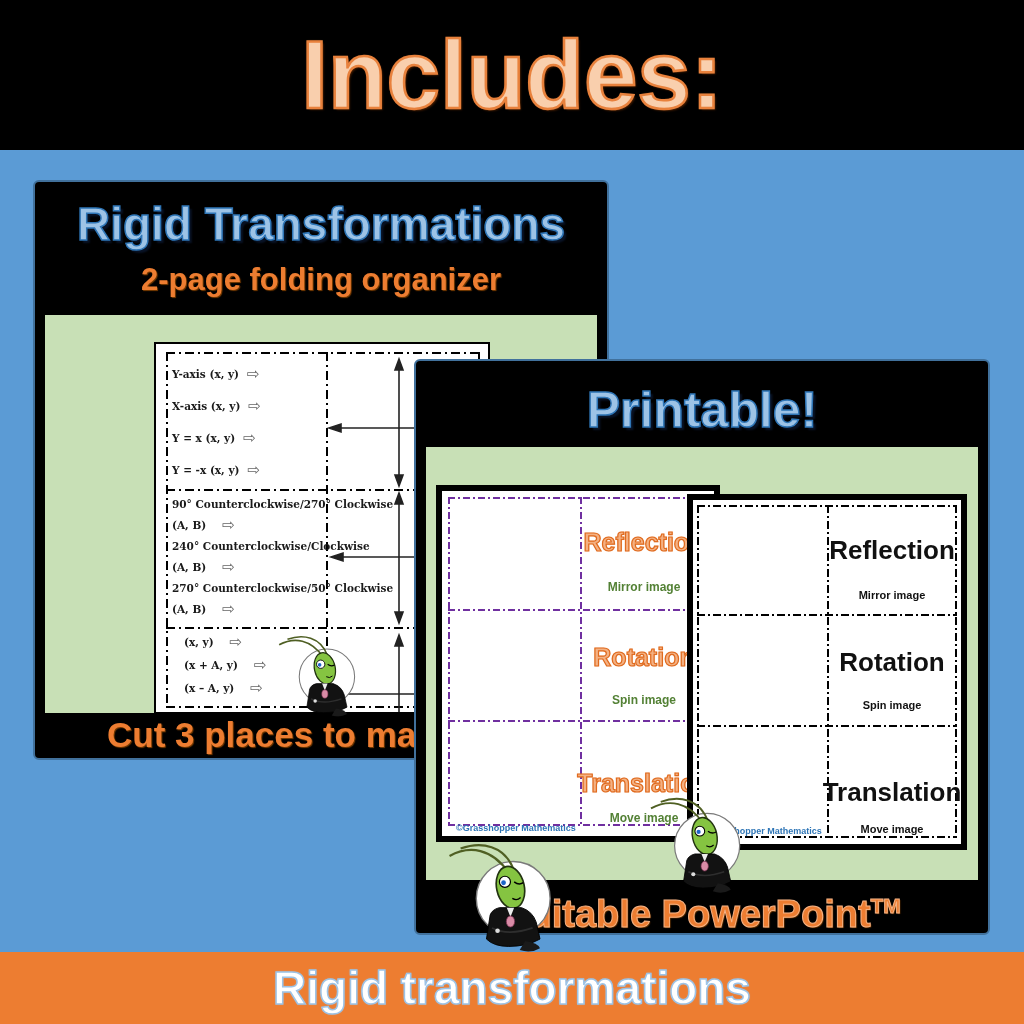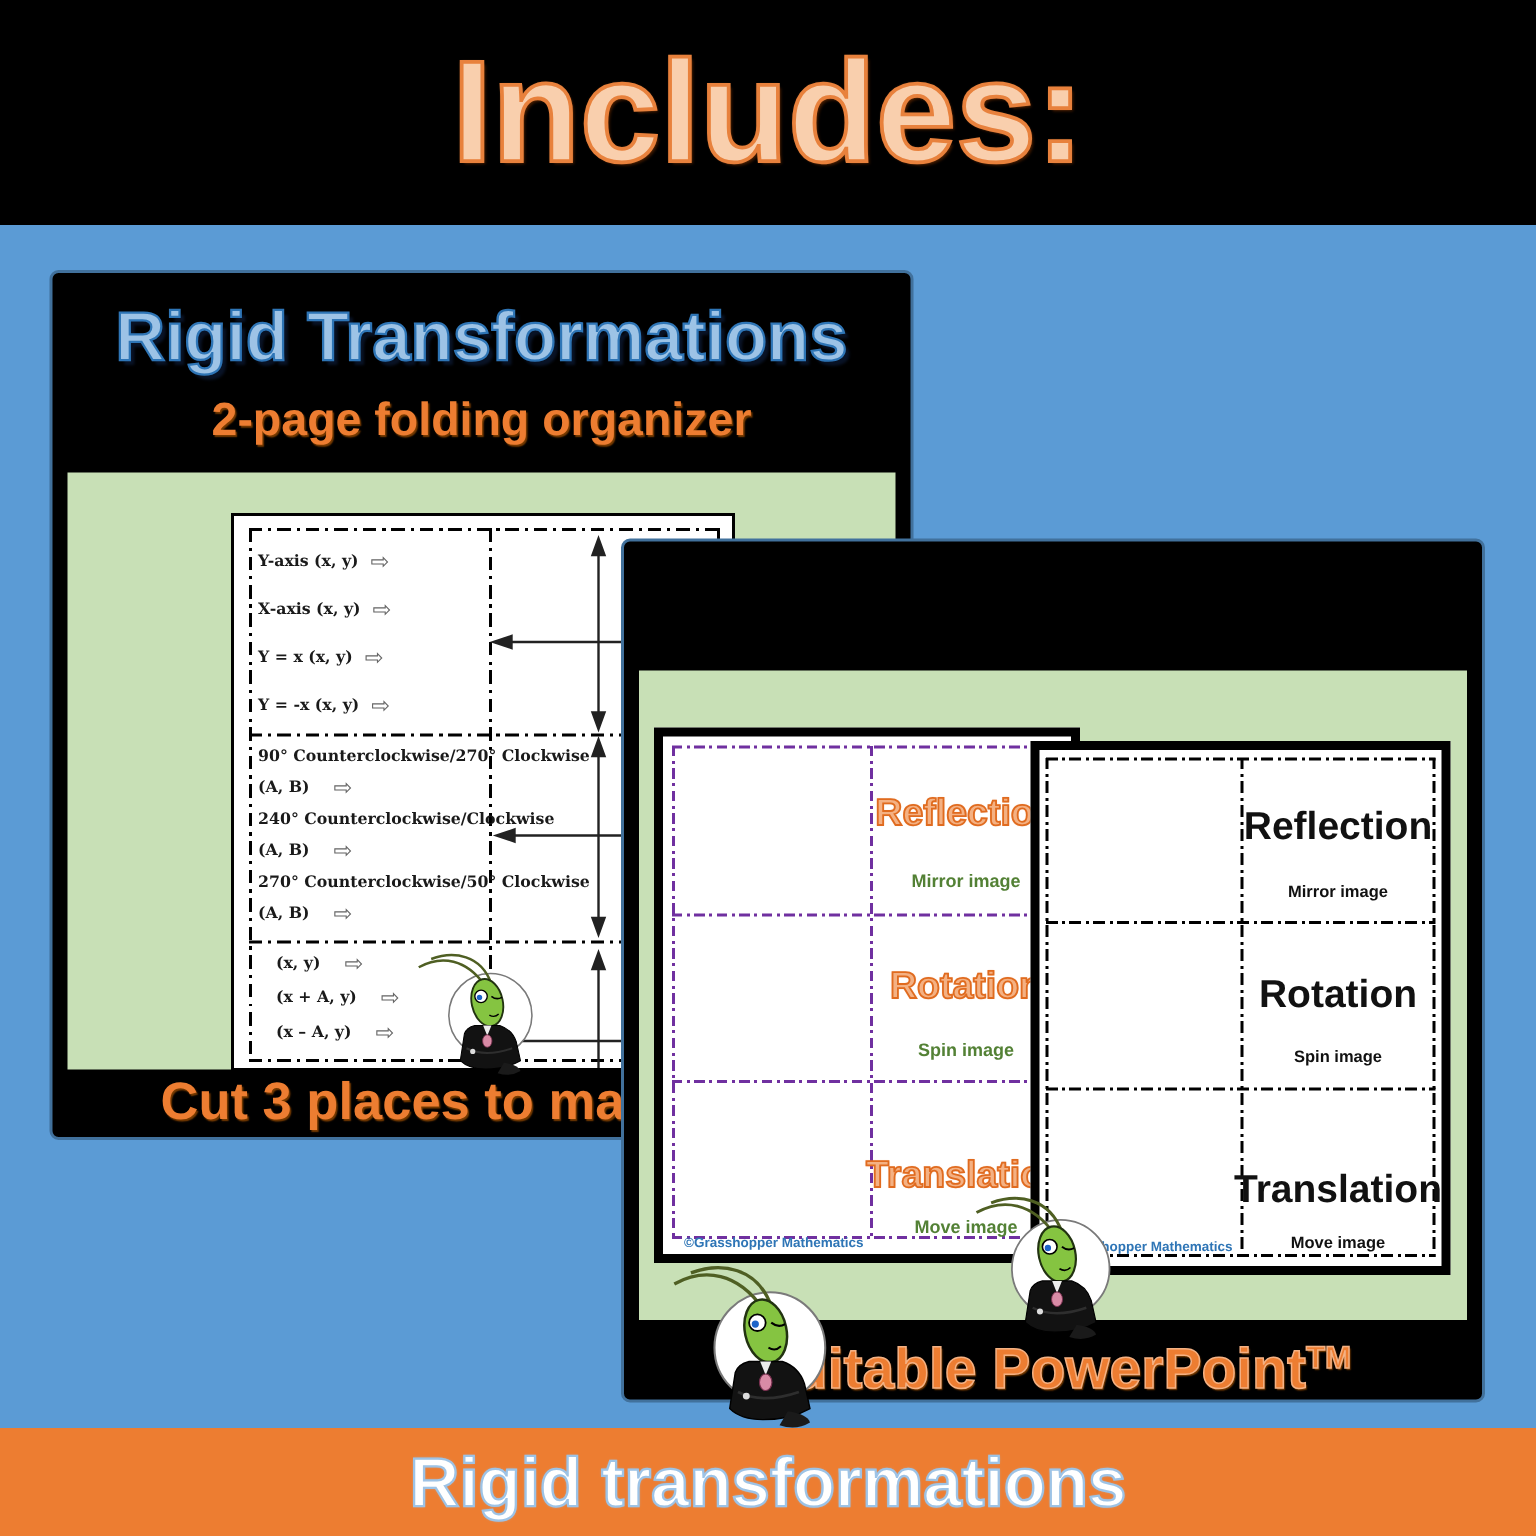--- a/index.html
+++ b/index.html
@@ -185,20 +185,21 @@
     </div>
 
     <div class="lc-footer">Cut 3 places to make</div>
   </section>
 
   <svg class="mascot m1" viewBox="0 0 130 118">
       <use href="#ghop"></use>
     </svg>
 
   <section class="card card-right">
+    <div class="big-title rc-title">Printable!</div>
     <div class="green-panel rc-green"></div>
 
     <div class="page page-purple">
       <div class="pp-h" style="left:6px;top:6px;width:260px;"></div>
       <div class="pp-h" style="left:6px;top:333px;width:260px;"></div>
       <div class="pp-v" style="left:6px;top:6px;height:329px;"></div>
       <div class="pp-v" style="left:266px;top:6px;height:329px;"></div>
       <div class="pp-v" style="left:138px;top:6px;height:329px;"></div>
       <div class="pp-h" style="left:6px;top:118px;width:260px;"></div>
       <div class="pp-h" style="left:6px;top:229px;width:260px;"></div>

